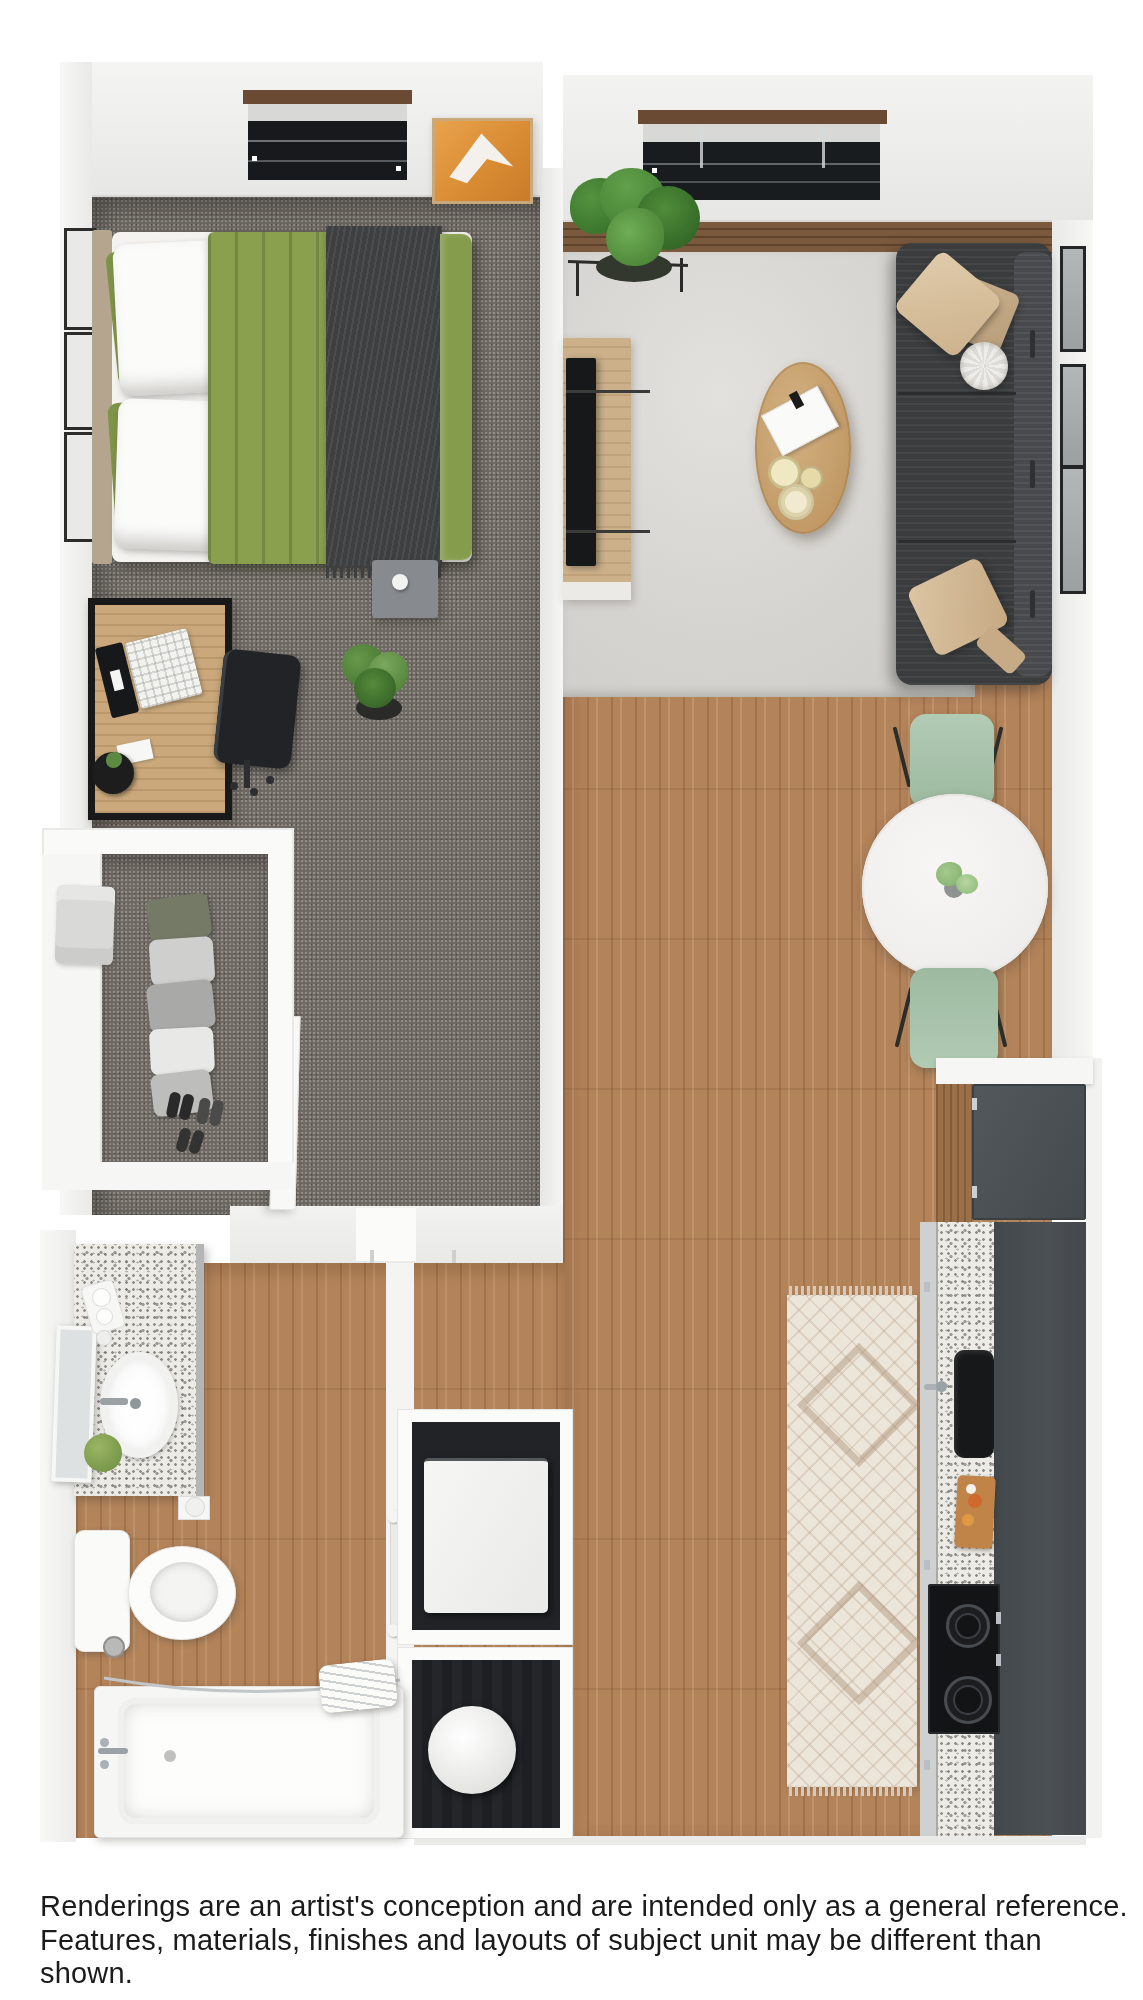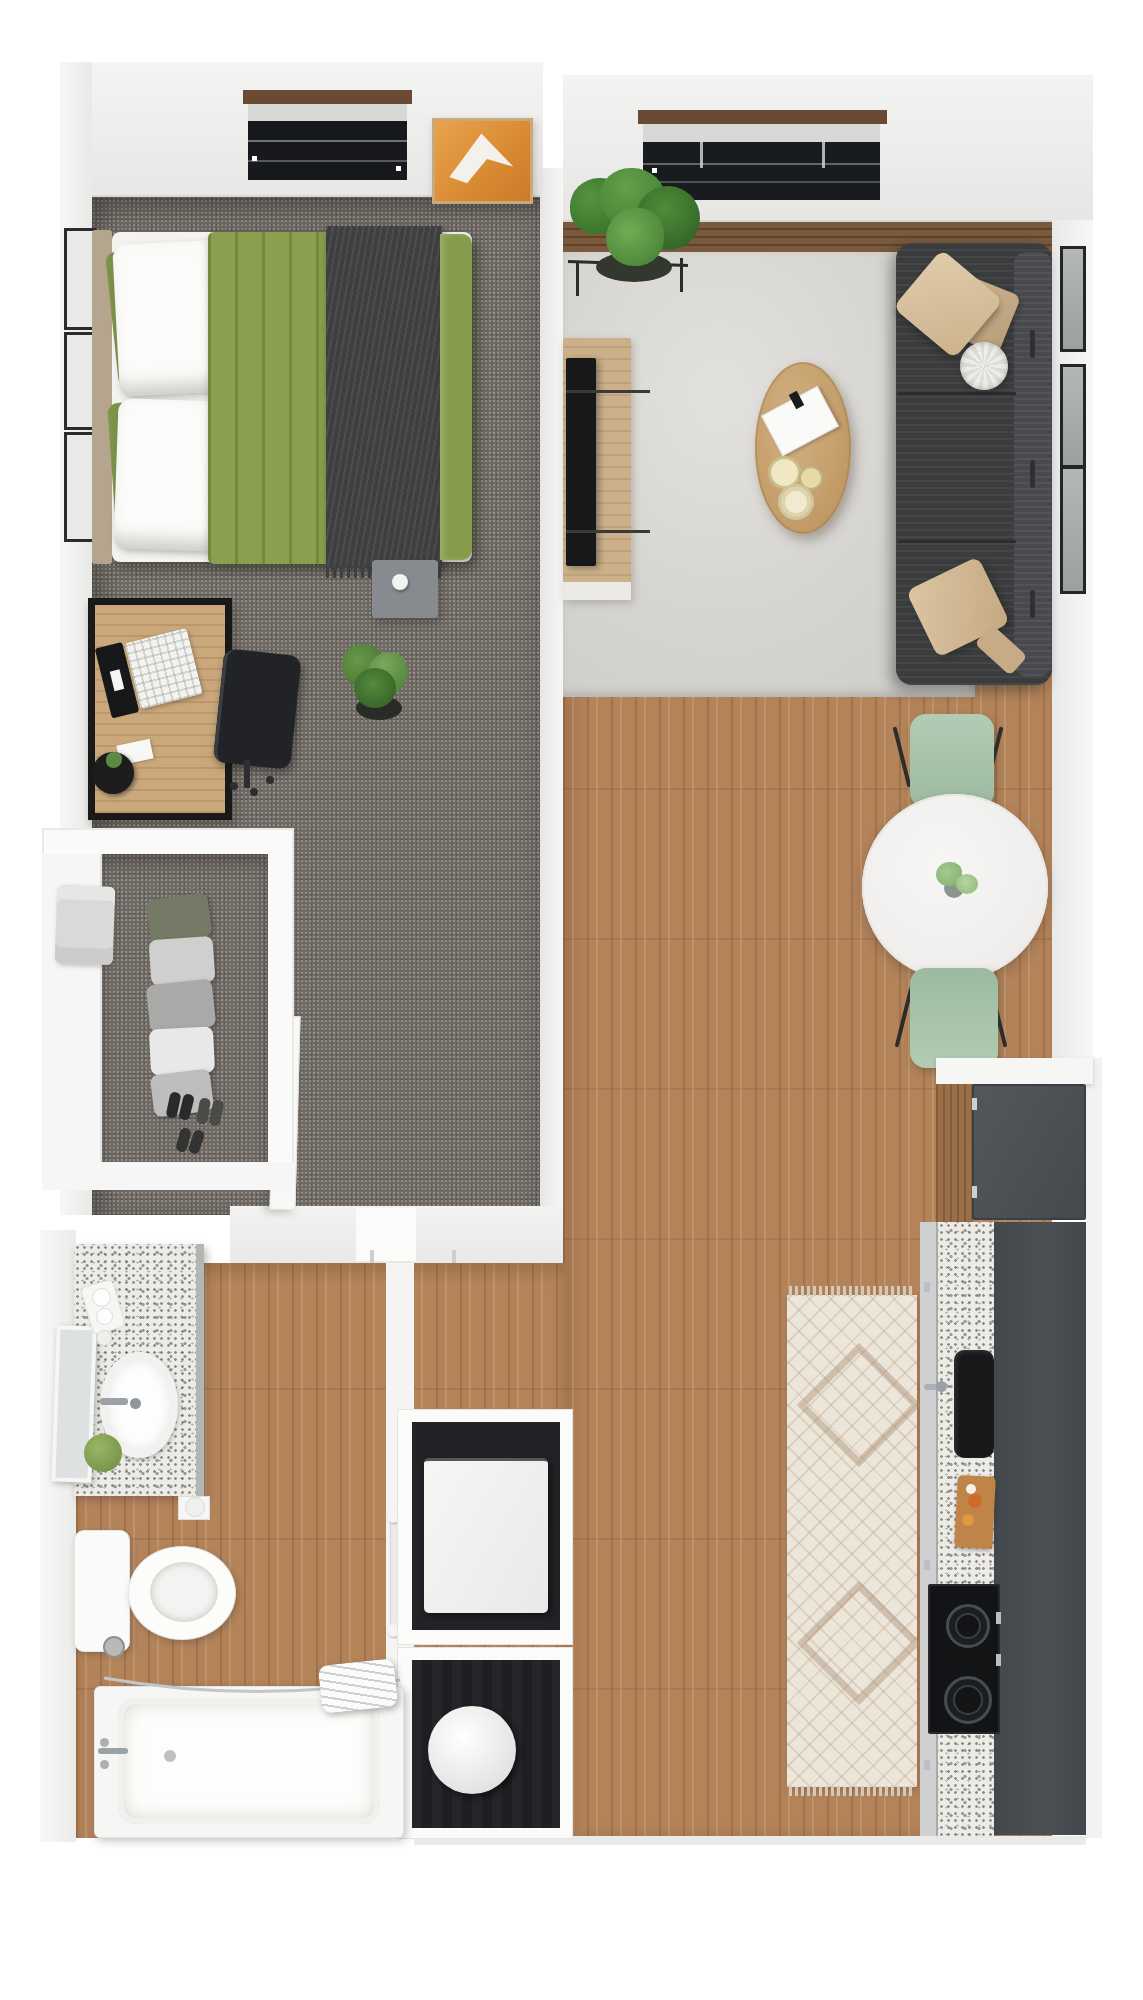--- a/index.html
+++ b/index.html
@@ -324,15 +324,17 @@
   <div class="el" style="left:100px;top:1760px;width:9px;height:9px;background:#aab0b5;border-radius:50%;"></div>
   <div class="el" style="left:164px;top:1750px;width:12px;height:12px;background:#c0c0be;border-radius:50%;"></div>
   <svg class="el" style="left:94px;top:1670px;" width="316" height="40" viewBox="0 0 316 40">
     <path d="M 10 8 Q 158 34 306 10" fill="none" stroke="#c2c6c9" stroke-width="3"></path>
   </svg>
   <div class="el" style="left:320px;top:1662px;width:76px;height:48px;background:#fbfbf9;border-radius:10px;transform:rotate(-6deg);
               background-image:repeating-linear-gradient(15deg, rgba(160,165,170,.5) 0 2px, transparent 2px 8px);
               box-shadow:2px 3px 6px rgba(60,58,54,.35);"></div>
 
   <div id="disclaimer">
+    <div>Renderings are an artist's conception and are intended only as a general reference.</div>
+    <div>Features, materials, finishes and layouts of subject unit may be different than shown.</div>
   </div>
 
 </div>
 
 </body></html>

